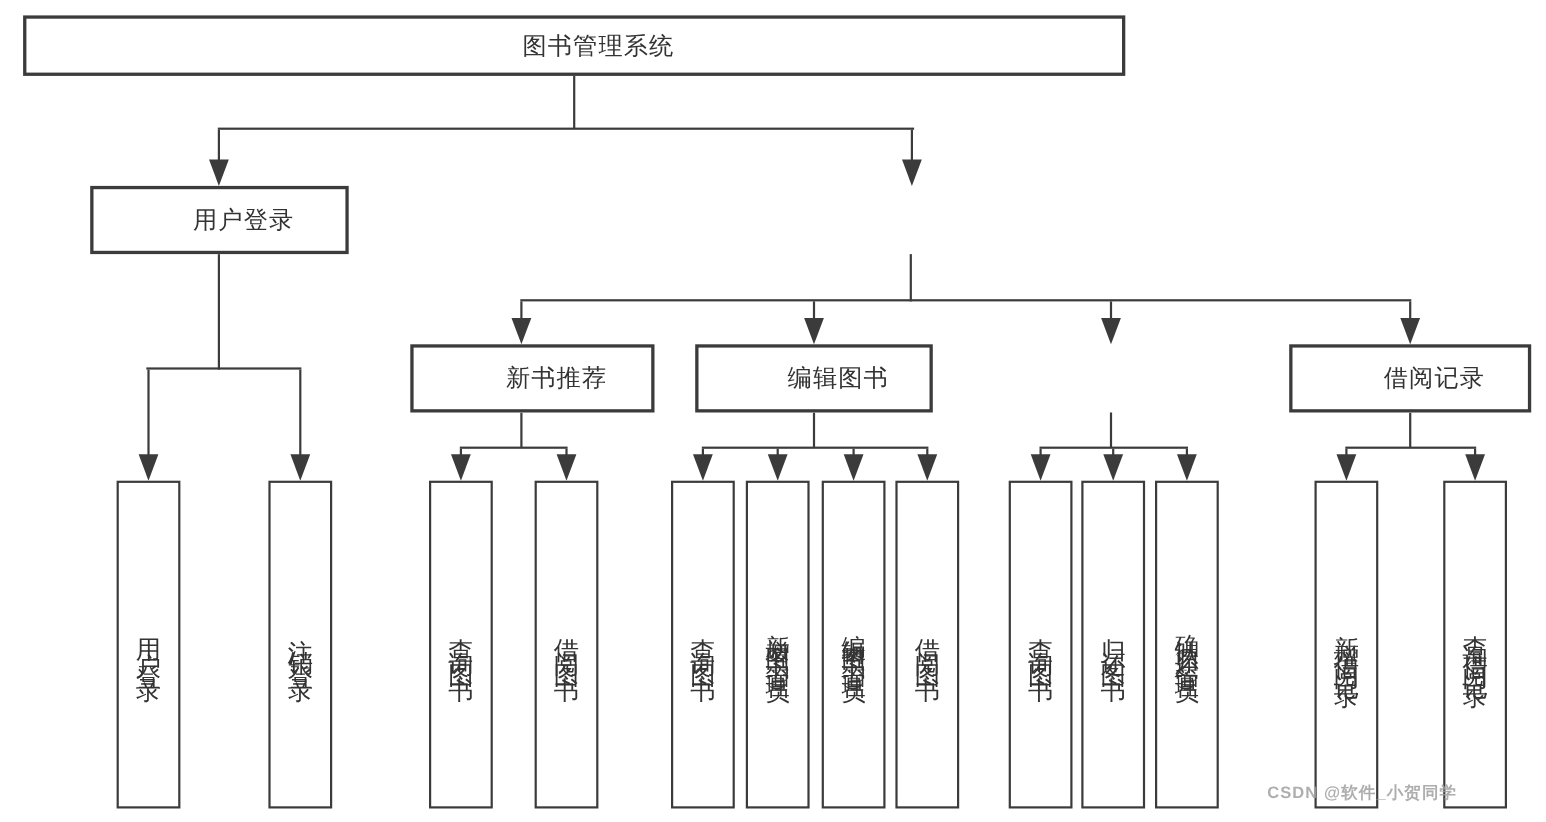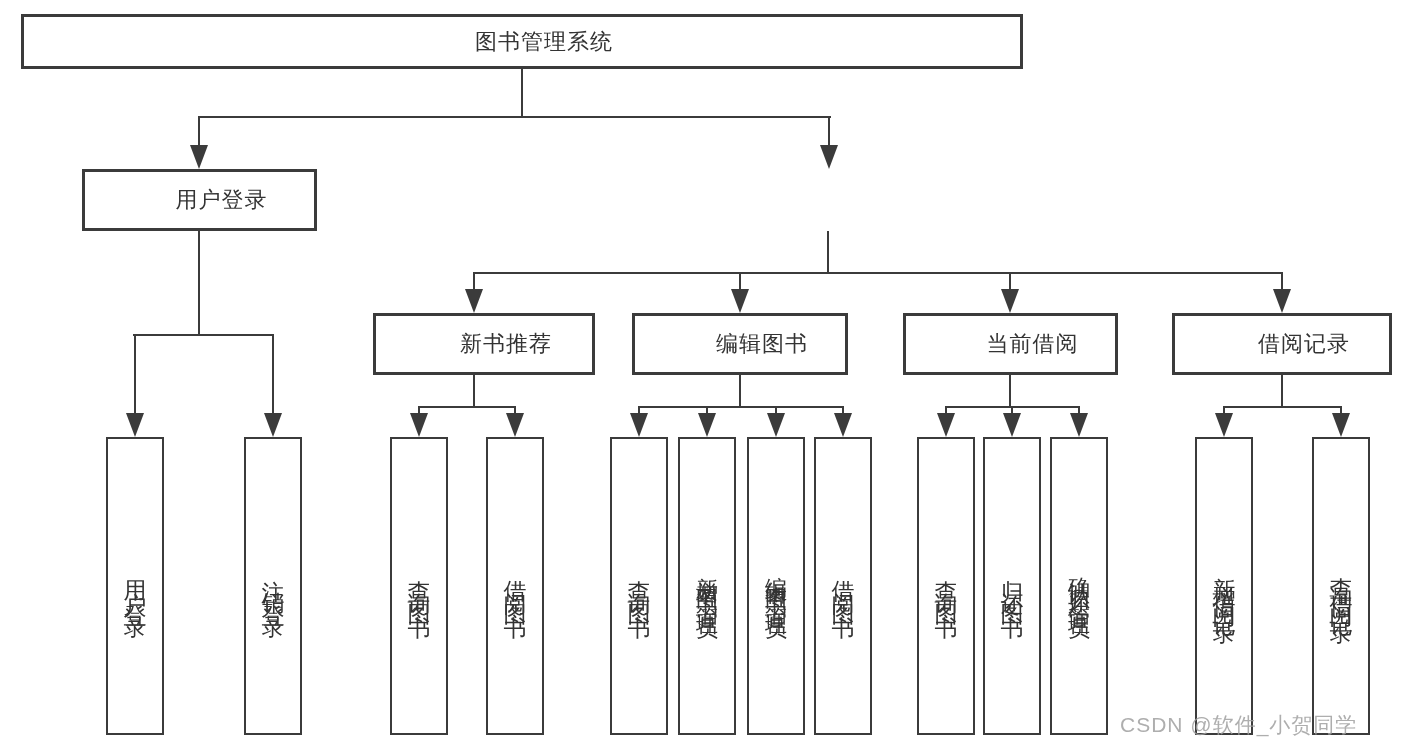--- a/index.html
+++ b/index.html
@@ -84,27 +84,28 @@
     bottom: 0;
     width: 0;
     height: 0;
     border-left: 9px solid transparent;
     border-right: 9px solid transparent;
     border-top: 24px solid var(--line);
   }
   .watermark {
     position: absolute;
     top: 711px;
-    left: 1120px;
-    font-size: 21px;
+    left: 1152px;
+    font-size: 15px;
     color: var(--wm);
     opacity: 0.85;
     letter-spacing: 1px;
     z-index: 5;
     white-space: nowrap;
+    font-weight: bold;
   }
 </style>
 </head>
 <body>
 
 <div class="canvas">
 
   <div class="hbox" style="left:21px; top:14px; width:1002px; height:55px;">
     <span>图书管理系统</span>
   </div>
@@ -129,23 +130,20 @@
   <div class="arrow" style="left:731px; top:274px; height:39px;"></div>
   <div class="arrow" style="left:1001px; top:274px; height:39px;"></div>
   <div class="arrow" style="left:1273px; top:274px; height:39px;"></div>
 
   <div class="hbox" style="left:363px; top:313px; width:222px; height:62px;margin-left:10px;">
     <span>新书推荐</span>
   </div>
   <div class="hbox" style="left:632px; top:313px; width:216px; height:62px;">
     <span>编辑图书</span>
   </div>
-  <div class="hbox" style="left:903px; top:313px; width:215px; height:62px;">
-    <span>当前借阅</span>
-  </div>
   <div class="hbox" style="left:1172px; top:313px; width:220px; height:62px;">
     <span>借阅记录</span>
   </div>
 
   <div class="line" style="left:473px; top:375px; width:2px; height:32px;"></div>
   <div class="line" style="left:418px; top:406px; width:98px; height:2px;"></div>
   <div class="arrow" style="left:410px; top:408px; height:29px;"></div>
   <div class="arrow" style="left:506px; top:408px; height:29px;"></div>
 
   <div class="line" style="left:739px; top:375px; width:2px; height:32px;"></div>

